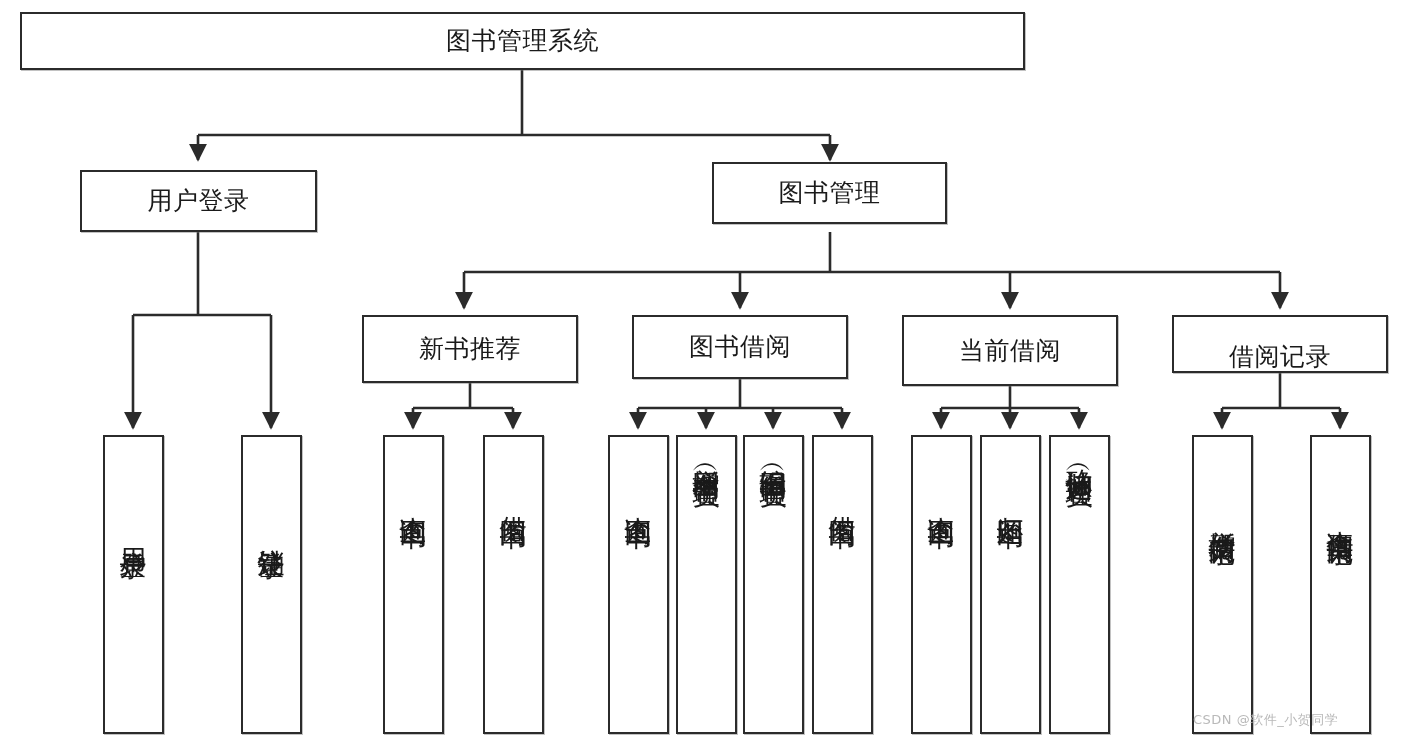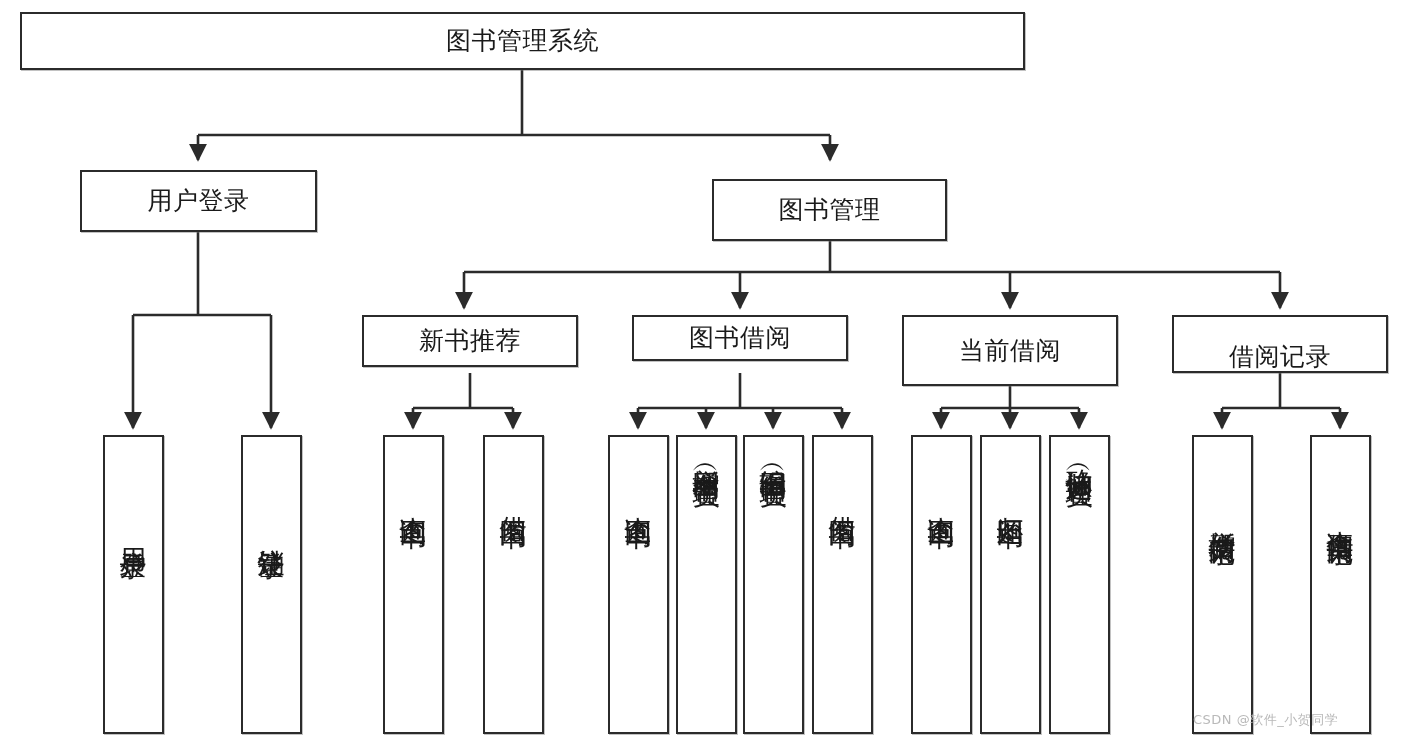--- a/index.html
+++ b/index.html
@@ -136,28 +136,28 @@
     </g>
   </svg>
 
   <div class="node horiz" style="left:20px; top:12px; width:1005px; height:58px;">
     <span class="lbl">图书管理系统</span>
   </div>
 
   <div class="node horiz" style="left:80px; top:170px; width:237px; height:62px;">
     <span class="lbl">用户登录</span>
   </div>
-  <div class="node horiz" style="left:712px; top:179px; width:235px; height:62px;">
+  <div class="node horiz" style="left:712px; top:162px; width:235px; height:62px;">
     <span class="lbl">图书管理</span>
   </div>
 
-  <div class="node horiz" style="left:362px; top:315px; width:216px; height:52px;">
+  <div class="node horiz" style="left:362px; top:315px; width:216px; height:68px;">
     <span class="lbl">新书推荐</span>
   </div>
-  <div class="node horiz" style="left:632px; top:315px; width:216px; height:46px;">
+  <div class="node horiz" style="left:632px; top:315px; width:216px; height:64px;">
     <span class="lbl">图书借阅</span>
   </div>
   <div class="node horiz" style="left:902px; top:315px; width:216px; height:71px;">
     <span class="lbl">当前借阅</span>
   </div>
   <div class="node horiz" style="left:1172px; top:315px; width:216px; height:58px;align-items:flex-end;">
     <span class="lbl">借阅记录</span>
   </div>
 
   <div class="node vert mid" style="left:103px; top:435px; width:61px; height:299px;">

